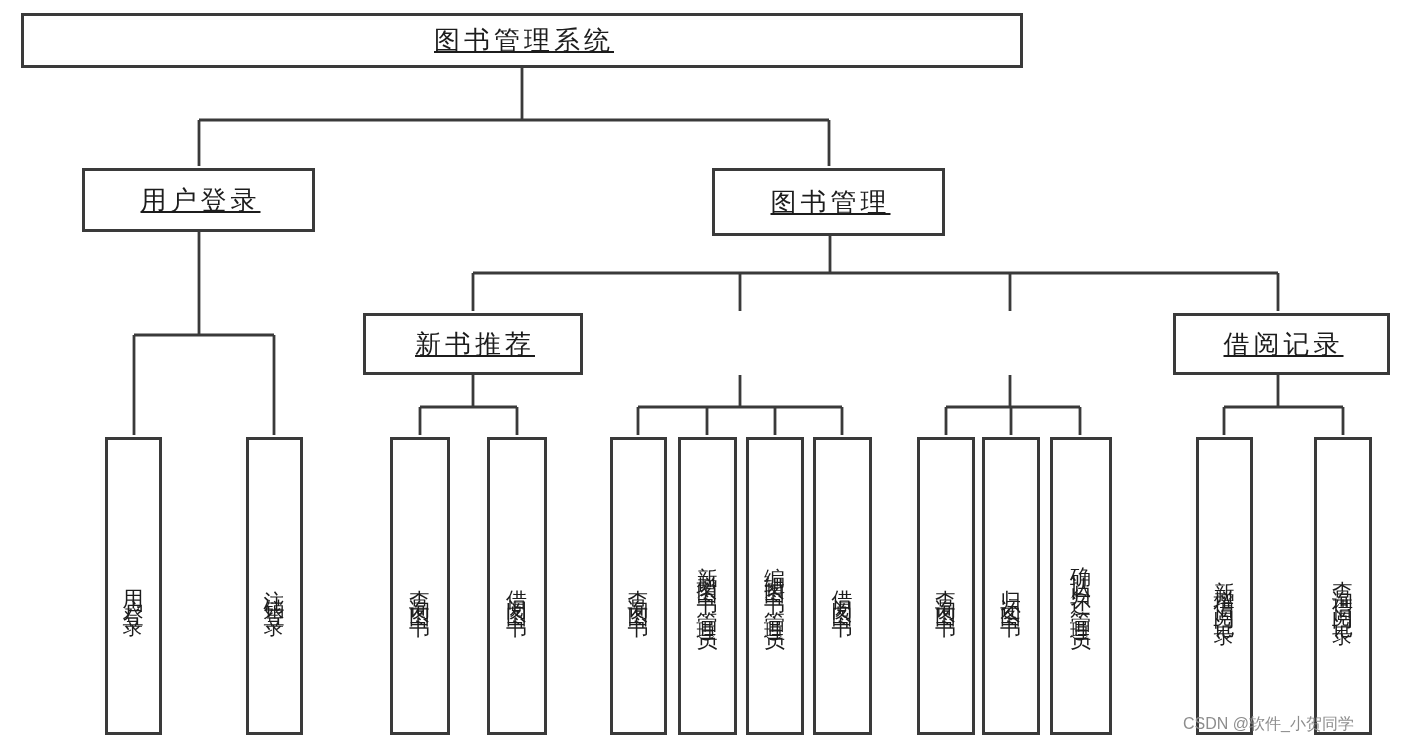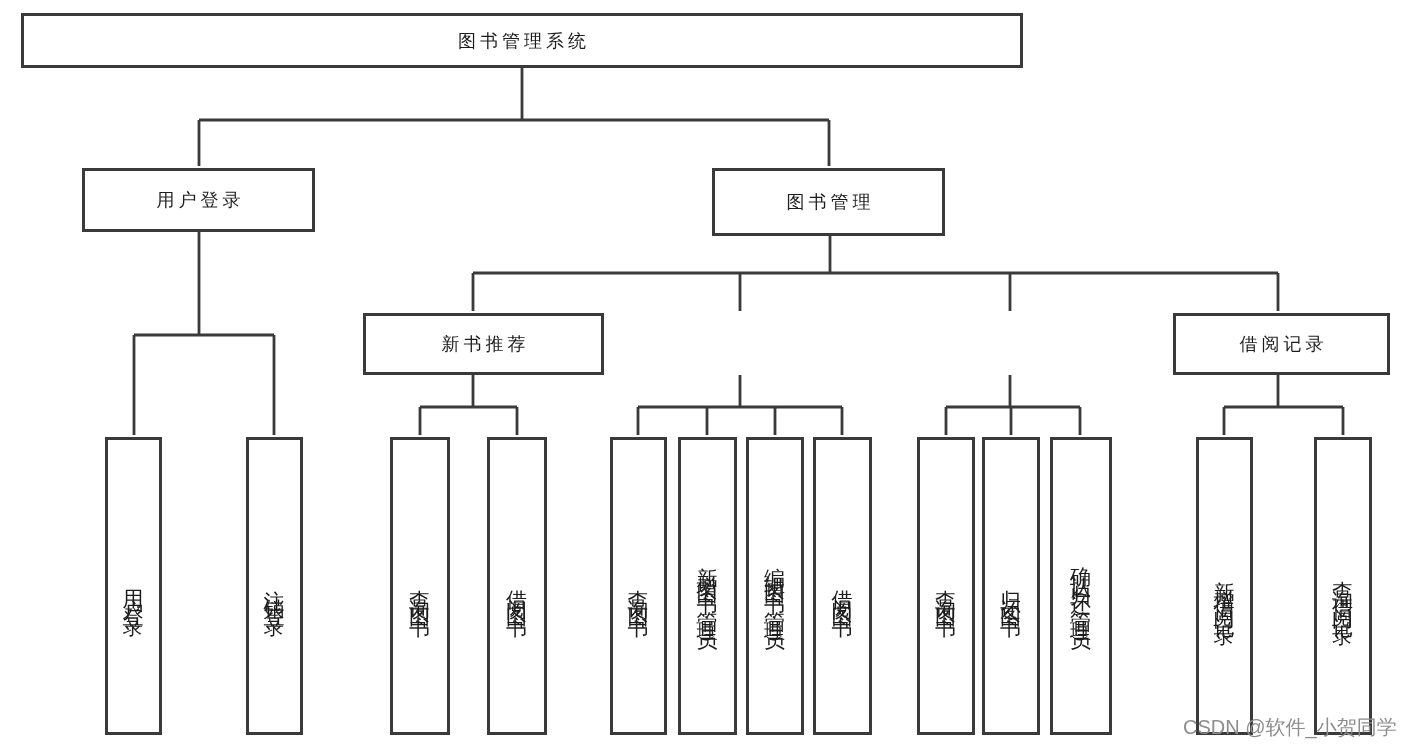--- a/index.html
+++ b/index.html
@@ -18,39 +18,40 @@
     position: absolute;
     border: 3px solid #3a3a3a;
     background: #ffffff;
     display: flex;
     align-items: center;
     justify-content: center;
     color: #1c1c1c;
     z-index: 2;
   }
   .box.h span {
-    font-size: 18px;
+    font-size: 26px;
     letter-spacing: 4px;
     margin-right: -4px;
     white-space: nowrap;
+    text-decoration: underline;
   }
   .box.v span {
     writing-mode: vertical-rl;
     text-orientation: mixed;
     font-size: 21px;
     letter-spacing: 9px;
     margin-bottom: -9px;
     line-height: 1;
     white-space: nowrap;
   }
   .watermark {
     position: absolute;
     left: 1183px;
     top: 714px;
-    font-size: 20px;
+    font-size: 16px;
     color: #8d8d8d;
     white-space: nowrap;
     z-index: 5;
   }
 </style>
 </head>
 <body>
 
 <div class="canvas">
 
@@ -120,21 +121,21 @@
     <span>图书管理系统</span>
   </div>
 
   <div class="box h" style="left:82px; top:168px; width:233px; height:64px">
     <span>用户登录</span>
   </div>
   <div class="box h" style="left:712px; top:168px; width:233px; height:68px">
     <span>图书管理</span>
   </div>
 
-  <div class="box h" style="left:363px; top:313px; width:241px; height:62px">
+  <div class="box h" style="left:363px; top:313px; width:220px; height:62px">
     <span>新书推荐</span>
   </div>
   <div class="box h" style="left:1173px; top:313px; width:217px; height:62px">
     <span>借阅记录</span>
   </div>
 
   <div class="box v" style="left:105px; top:437px; width:57px; height:298px">
     <span>用户登录</span>
   </div>
   <div class="box v" style="left:246px; top:437px; width:57px; height:298px">

